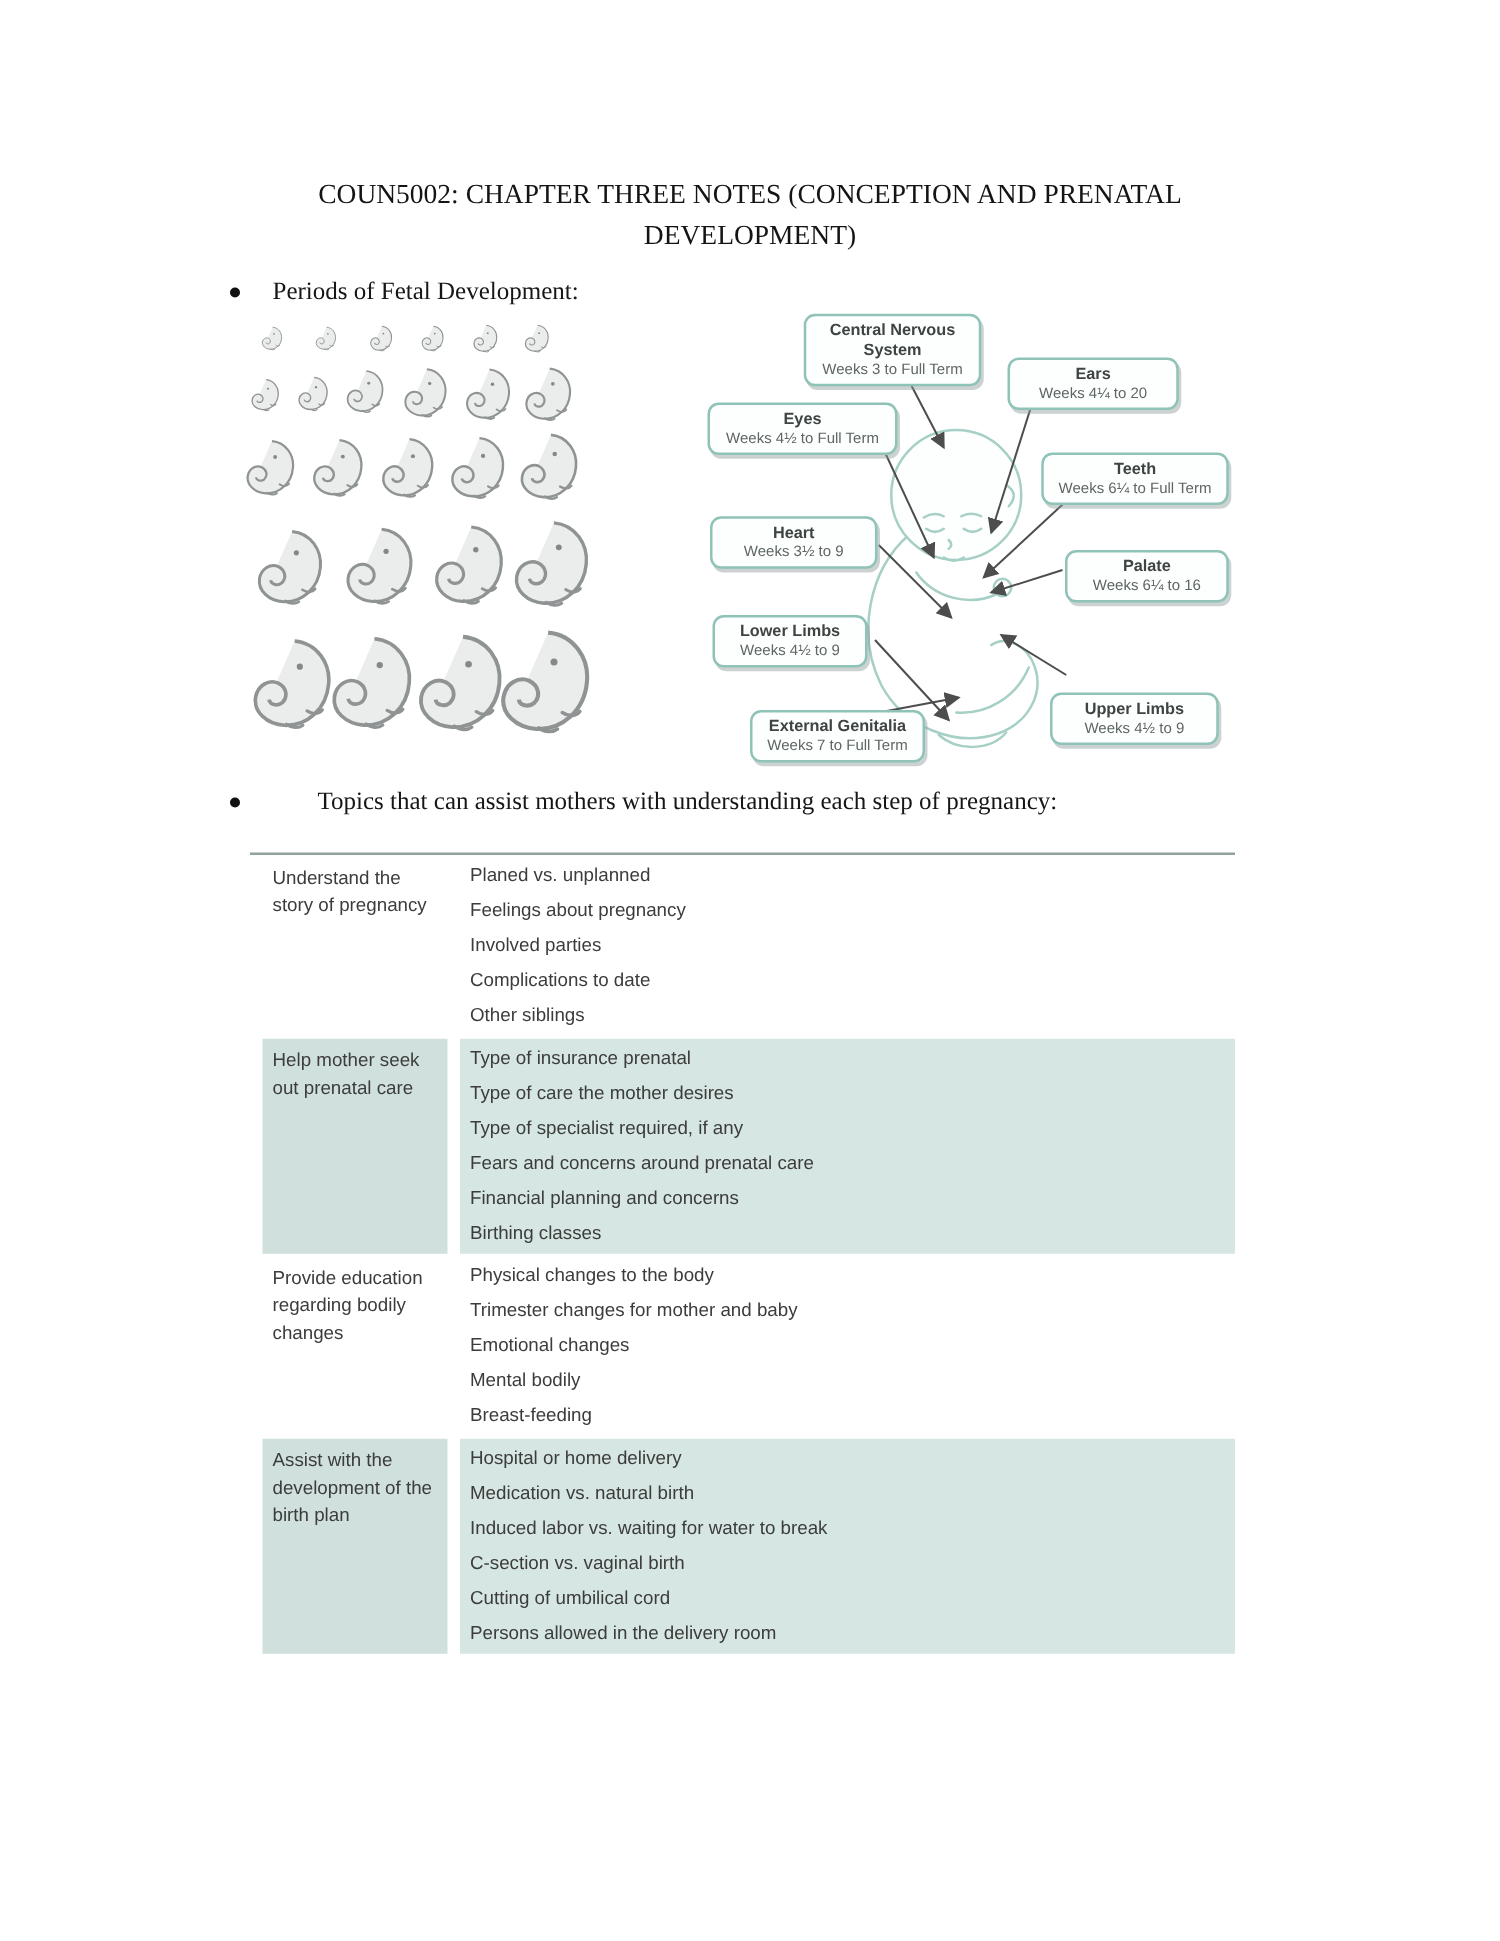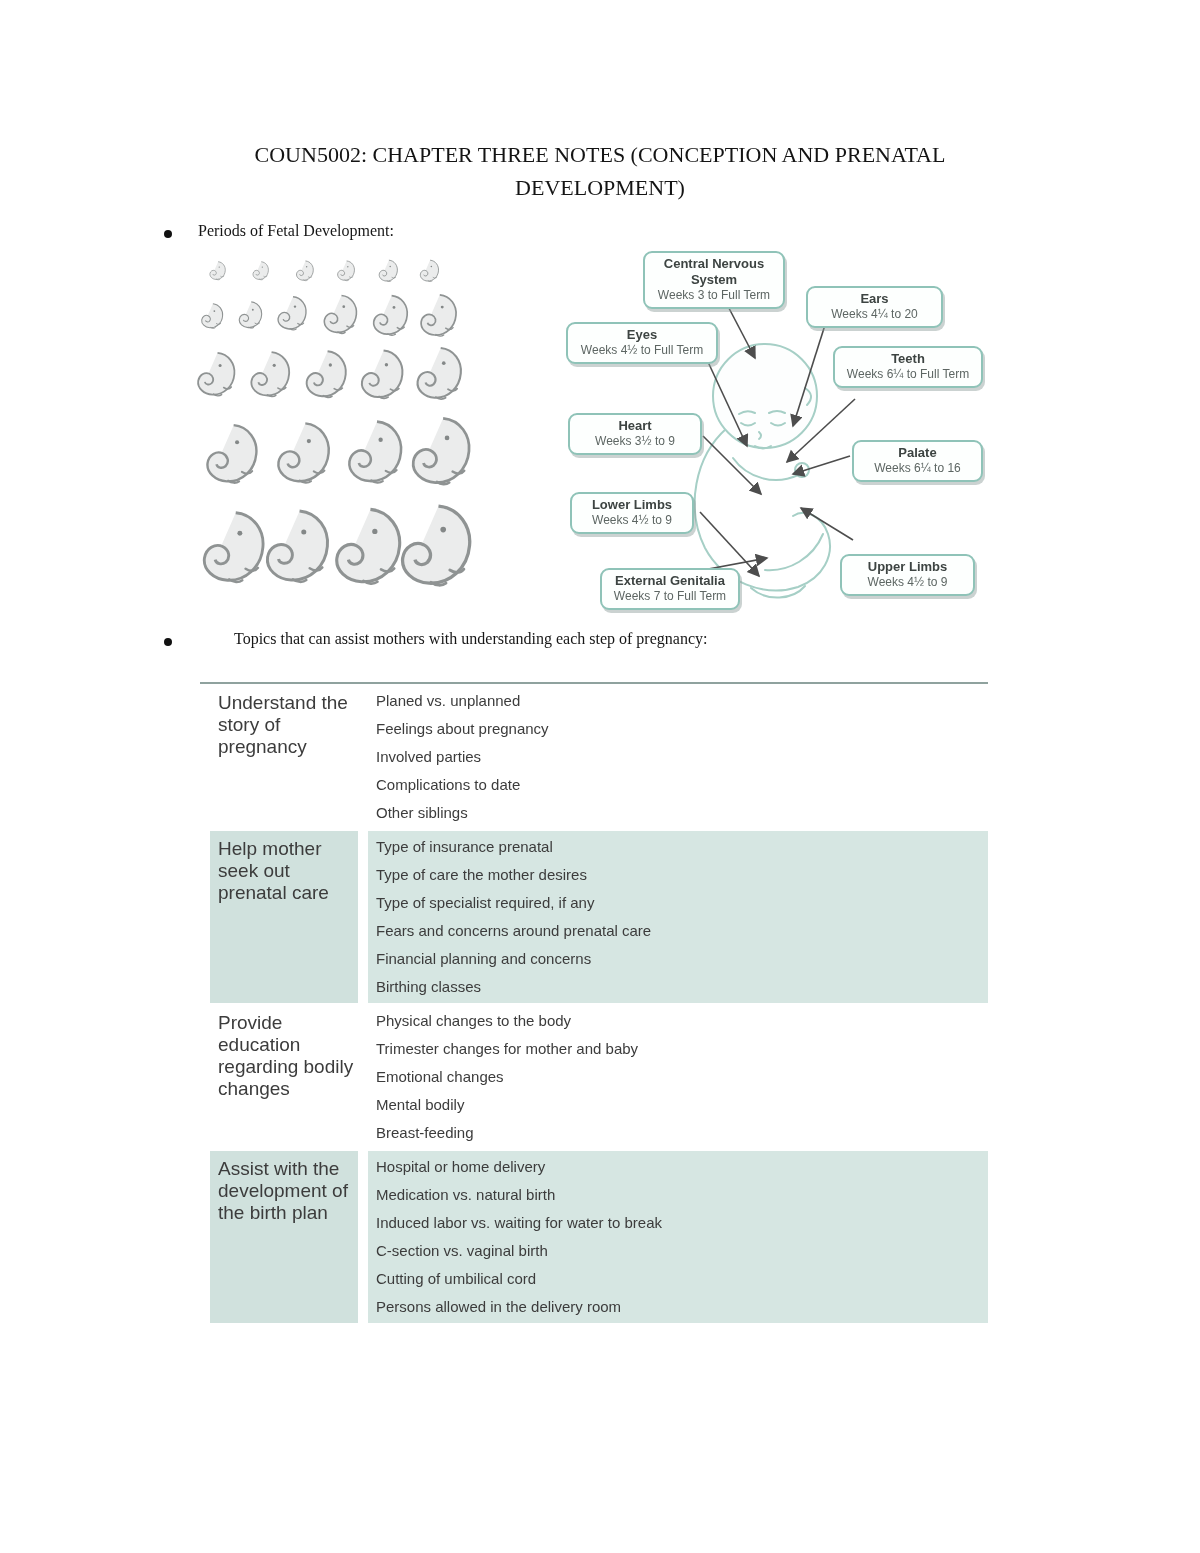--- a/index.html
+++ b/index.html
@@ -14,22 +14,22 @@
   
   .title {
     position:absolute; top:138px; left:0; width:1200px;
     text-align:center; font-family:"Liberation Serif", serif;
     font-weight:400; color:#141414; font-size:22px; line-height:33px;
   }
   .title .tline { display:block; }
 
   
   .bullet {
-    position:absolute; left:164px; display:flex; align-items:flex-start;
-    font-family:"Liberation Serif", serif; font-size:16px; color:#161616;
+    position:absolute; left:184px; display:flex; align-items:flex-start;
+    font-family:"Liberation Serif", serif; font-size:20px; color:#161616;
   }
   .bullet .dot {
     width:8px; height:8px; border-radius:50%; background:#111;
     margin:8px 26px 0 0; flex:0 0 auto;
   }
   .bullet-1 { top:222px; }
   .bullet-2 { top:630px;gap:36px; }
 
   
   .embryo-grid { position:absolute; left:188px; top:250px; }
@@ -55,21 +55,21 @@
   .c-weeks { font-size:12px; color:#5d6663; line-height:15px; }
 
   
   .topics-table {
     position:absolute; left:200px; top:682px; width:788px;
     border-top:2px solid var(--rule,#8fa29e); padding-top:1px;
   }
   .trow { display:flex; margin:0 0 2px 10px; }
   .cell-topic {
     width:148px; flex:0 0 148px; margin-right:10px;
-    padding:7px 4px 4px 8px; font-size:19px; line-height:22px;
+    padding:7px 4px 4px 8px; font-size:15px; line-height:22px;
     color:#3c3c3c;
   }
   .cell-items { flex:1; padding:2px 8px 2px 8px; }
   .item { font-size:15px; line-height:28px; color:#3c3c3c; }
   .trow.teal .cell-topic { background:var(--row-teal-left,#d0e1dd); }
   .trow.teal .cell-items { background:var(--row-teal,#d6e6e2); }
 </style>
 </head>
 <body>
 
@@ -169,21 +169,21 @@
       <div class="c-weeks">Weeks 3 to Full Term</div>
     </div>
     <div class="callout" style="left:251px; top:40px;  width:137px;">
       <div class="c-title">Ears</div>
       <div class="c-weeks">Weeks 4¼ to 20</div>
     </div>
     <div class="callout" style="left:11px;  top:76px;  width:152px;">
       <div class="c-title">Eyes</div>
       <div class="c-weeks">Weeks 4½ to Full Term</div>
     </div>
-    <div class="callout" style="left:278px; top:100px; width:150px;">
+    <div class="callout" style="left:278px; top:116px; width:150px;">
       <div class="c-title">Teeth</div>
       <div class="c-weeks">Weeks 6¼ to Full Term</div>
     </div>
     <div class="callout" style="left:13px;  top:167px; width:134px;">
       <div class="c-title">Heart</div>
       <div class="c-weeks">Weeks 3½ to 9</div>
     </div>
     <div class="callout" style="left:297px; top:194px; width:131px;">
       <div class="c-title">Palate</div>
       <div class="c-weeks">Weeks 6¼ to 16</div>

